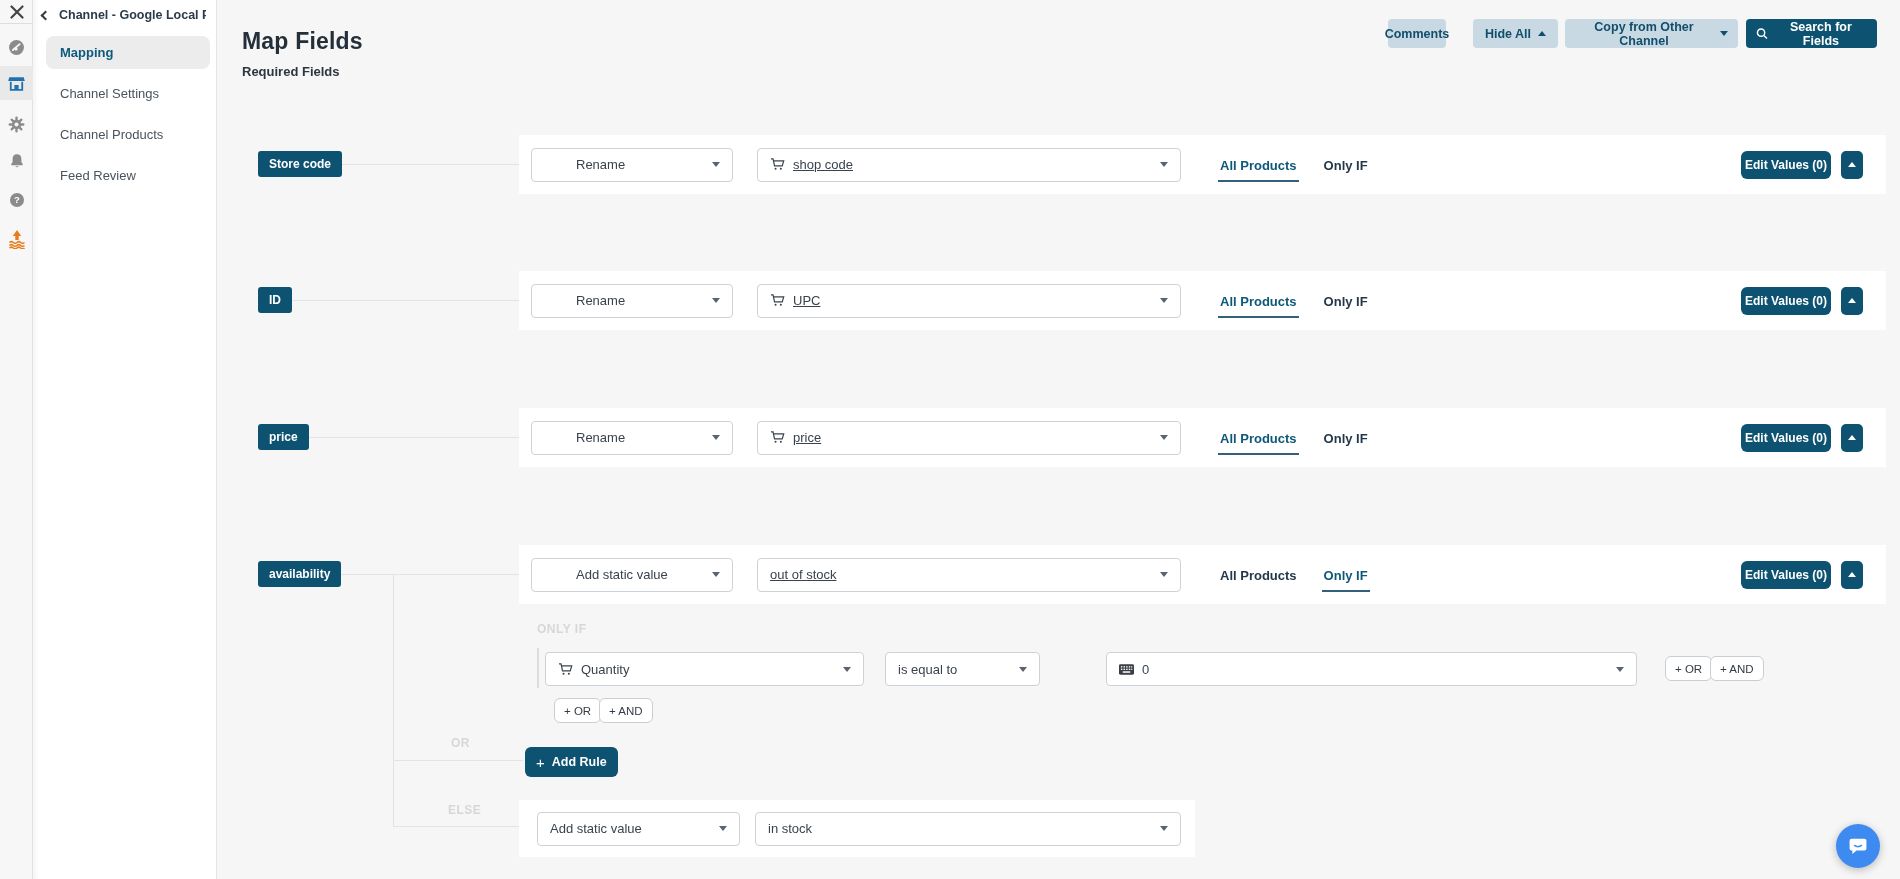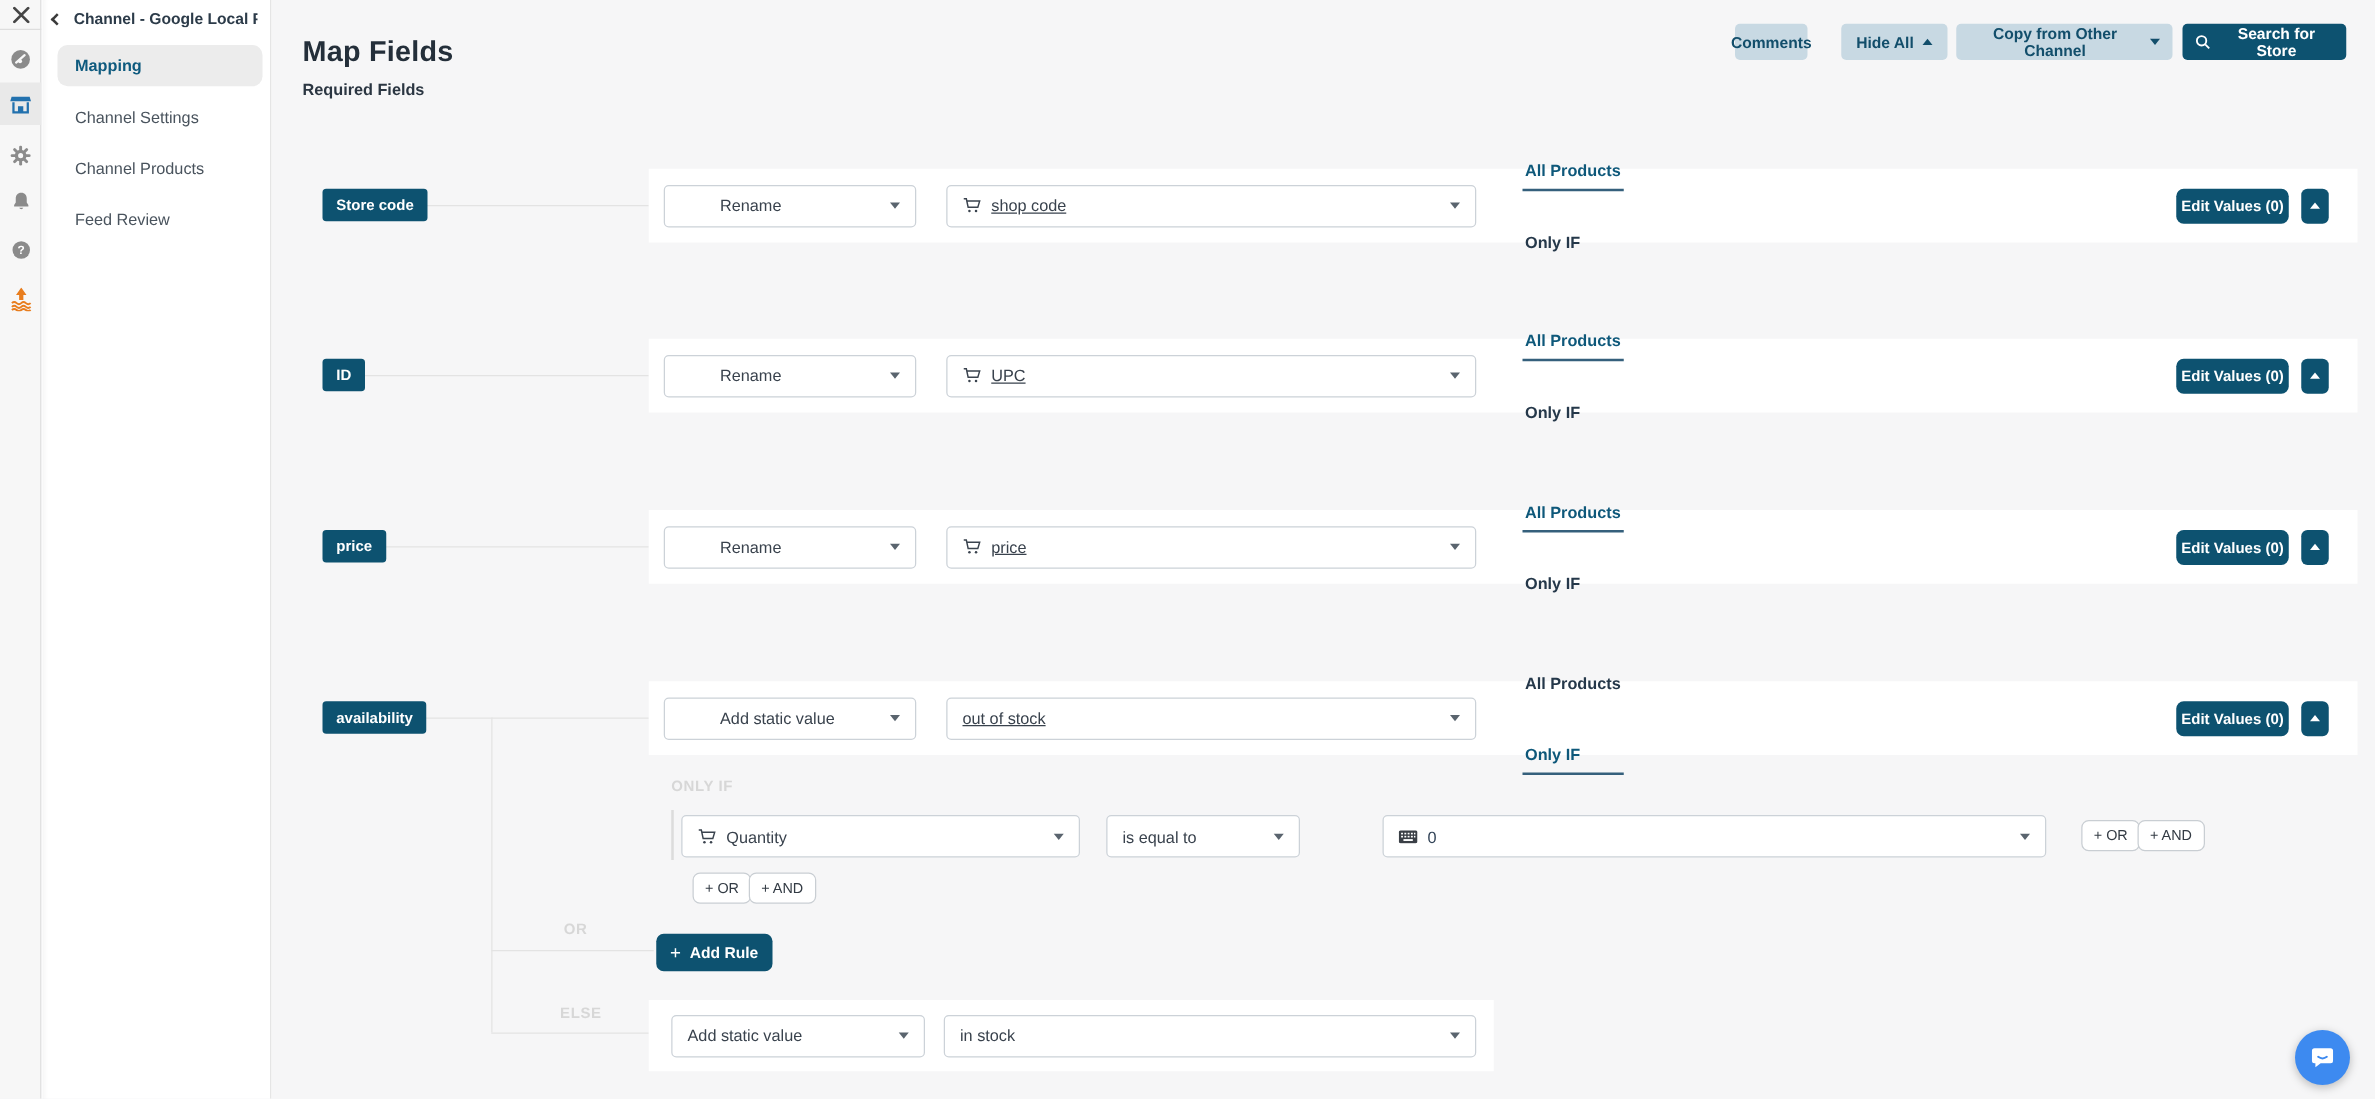--- a/index.html
+++ b/index.html
@@ -56,21 +56,21 @@
   .fcard { position:absolute; left:519px; top:0; width:1367px; height:59px; background:#fff;
            display:flex; align-items:center; padding:0 23px 0 12px; }
 
   .sel { height:34px; background:#fff; border:1px solid #ccd2d8; border-radius:4px;
          display:flex; align-items:center; justify-content:space-between;
          padding:0 12px; font-size:13px; color:#39424d; cursor:pointer; }
   .sel .lab { display:flex; align-items:center; gap:8px; }
   .w-action { width:202px;padding-left:44px; }
   .w-value  { width:424px; margin-left:24px;text-decoration:underline; }
 
-  .tabs { display:flex; gap:23px; margin-left:37px;flex-direction:column; }
+  .tabs { display:flex; gap:23px; margin-left:37px; }
   .tab { font-size:13px; font-weight:bold; color:#25384a; padding:10px 2px 7px;
          border-bottom:2px solid transparent; cursor:pointer; }
   .tab.active { color:#0e587a; border-bottom-color:#35607c; }
 
   .btn-edit { margin-left:auto; width:90px; height:28px; background:#0d5270; color:#fff;
               border:none; border-radius:6px; font-family:inherit; font-size:12px;
               font-weight:bold; cursor:pointer;text-align:center; }
   .btn-collapse { margin-left:10px; width:22px; height:28px; background:#0d5270; border:none;
                   border-radius:5px; display:flex; align-items:center; justify-content:center; cursor:pointer; }
 
@@ -183,21 +183,21 @@
   </button>
   <button class="topbtn" style="left:1565px;width:173px">
     <span>Copy from Other Channel</span>
       <span class="caret-d"></span>
   </button>
   <button class="topbtn dark" style="left:1746px;width:131px">
     <svg width="13" height="13" viewBox="0 0 14 14" fill="none" stroke="#fff" stroke-width="1.7">
         <circle cx="6" cy="6" r="4.3"></circle>
         <path d="M9.3 9.3 L13 13"></path>
       </svg>
-    <span>Search for Store</span>
+    <span>Search for Fields</span>
   </button>
 
   <div class="frow" style="top:135px">
     <div class="fline"></div>
     <div class="fbadge">Store code</div>
     <div class="fcard">
       <div class="sel w-action">
         <span class="lab">
             <span>Rename</span>
           </span>

